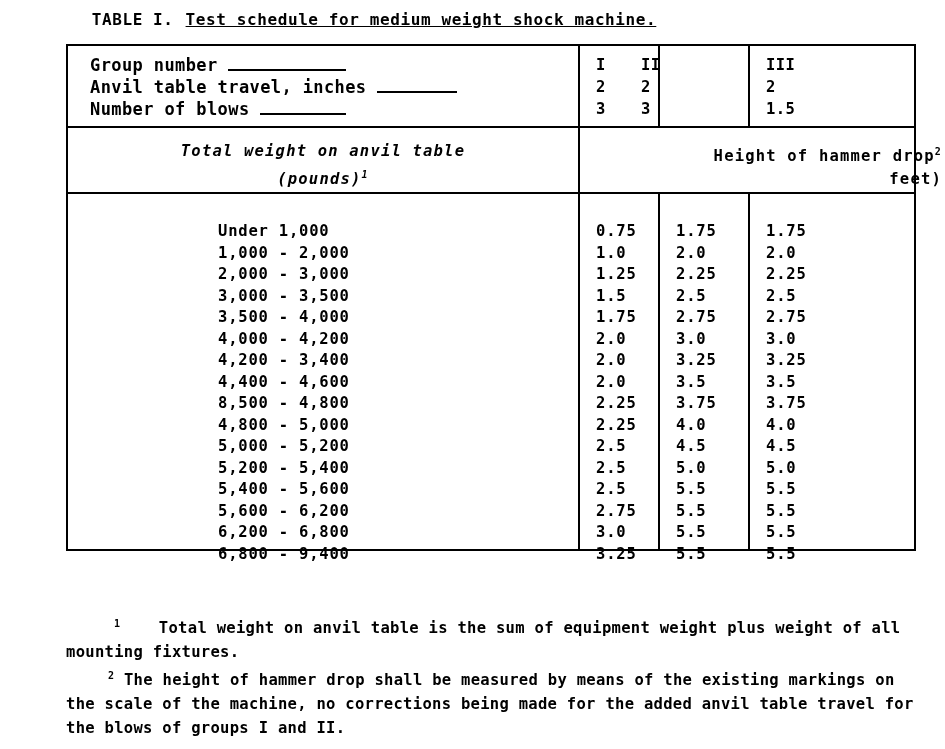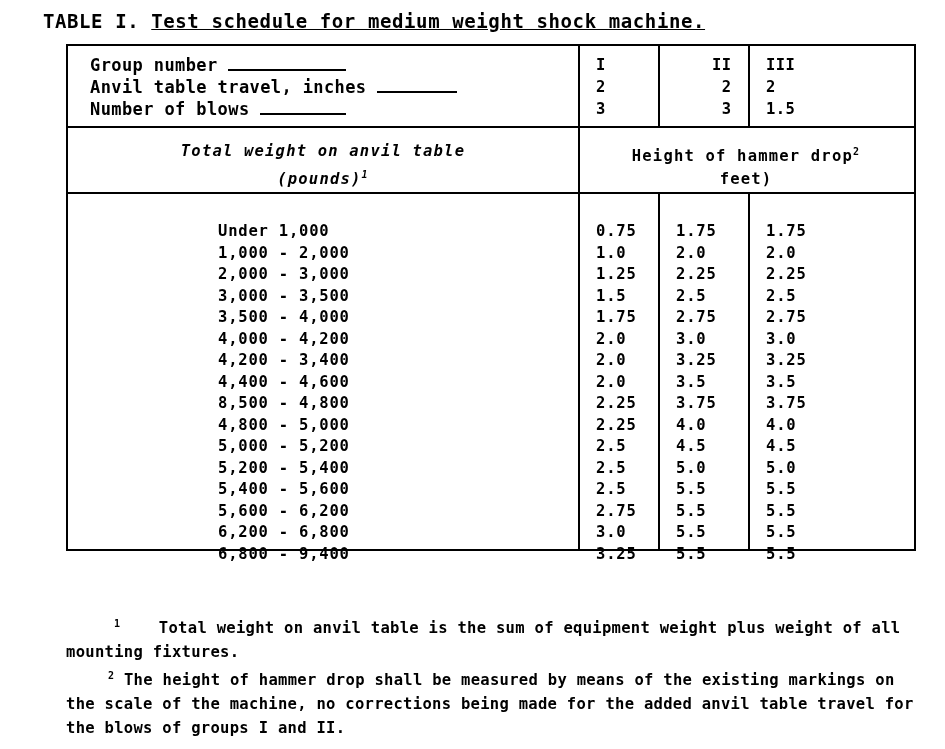--- a/index.html
+++ b/index.html
@@ -20,21 +20,21 @@
     height: 749px;
   }
 
   
   .title-row {
     position: absolute;
     left: 0;
     top: 10px;
     width: 748px;
     text-align: center;
-    font-size: 19px;
+    font-size: 16px;
     font-weight: bold;
     letter-spacing: 0.6px;
     white-space: nowrap;
   }
   .title-row .t-label {
     margin-right: 12px;
   }
   .title-row .t-text {
     text-decoration: underline;
   }
@@ -97,21 +97,21 @@
 
   .hdr .colvals {
     position: absolute;
     top: 8px;
     font-size: 15.5px;
     line-height: 22px;
     font-weight: bold;
     letter-spacing: 0.4px;
   }
   .cv1 { left: 528px; }
-  .cv2 { left: 644px; text-align: right; }
+  .cv2 { left: 573px; }
   .cv3 { left: 698px; }
 
   
   .subhdr {
     height: 66px;
   }
   .subhdr .left-text {
     position: absolute;
     left: 0;
     top: 12px;
@@ -121,25 +121,26 @@
     line-height: 23px;
     font-weight: bold;
     letter-spacing: 1.2px;
     font-style: italic;
   }
   .subhdr .right-text {
     position: absolute;
     left: 510px;
     top: 12px;
     width: 336px;
-    text-align: center;
+    text-align: right;
     font-size: 15.5px;
     line-height: 23px;
     font-weight: bold;
     letter-spacing: 1.2px;
+    padding-left: 28px;
   }
   sup {
     font-size: 10px;
     vertical-align: super;
     font-weight: bold;
   }
 
   
   .data {
     height: 357px;

